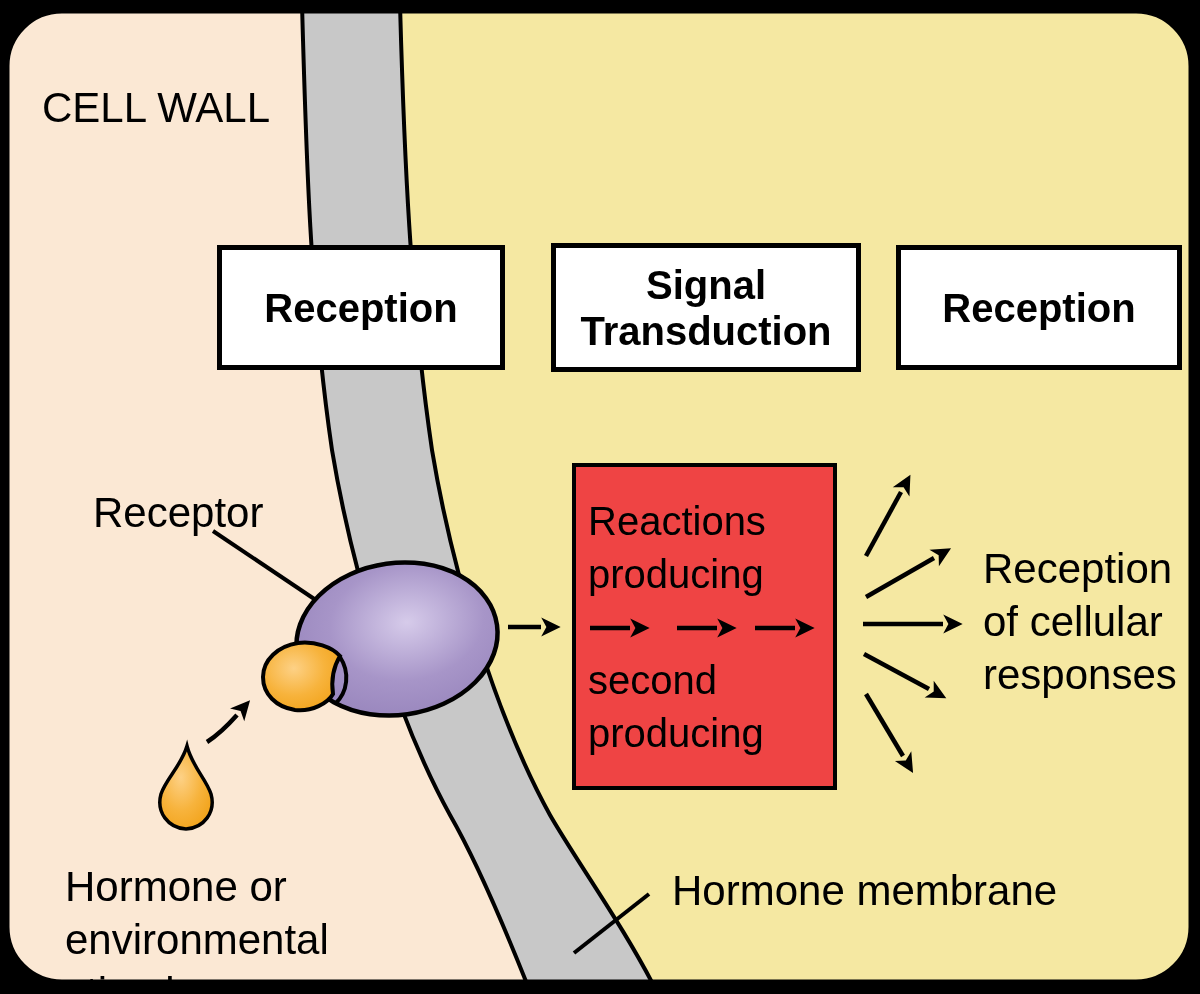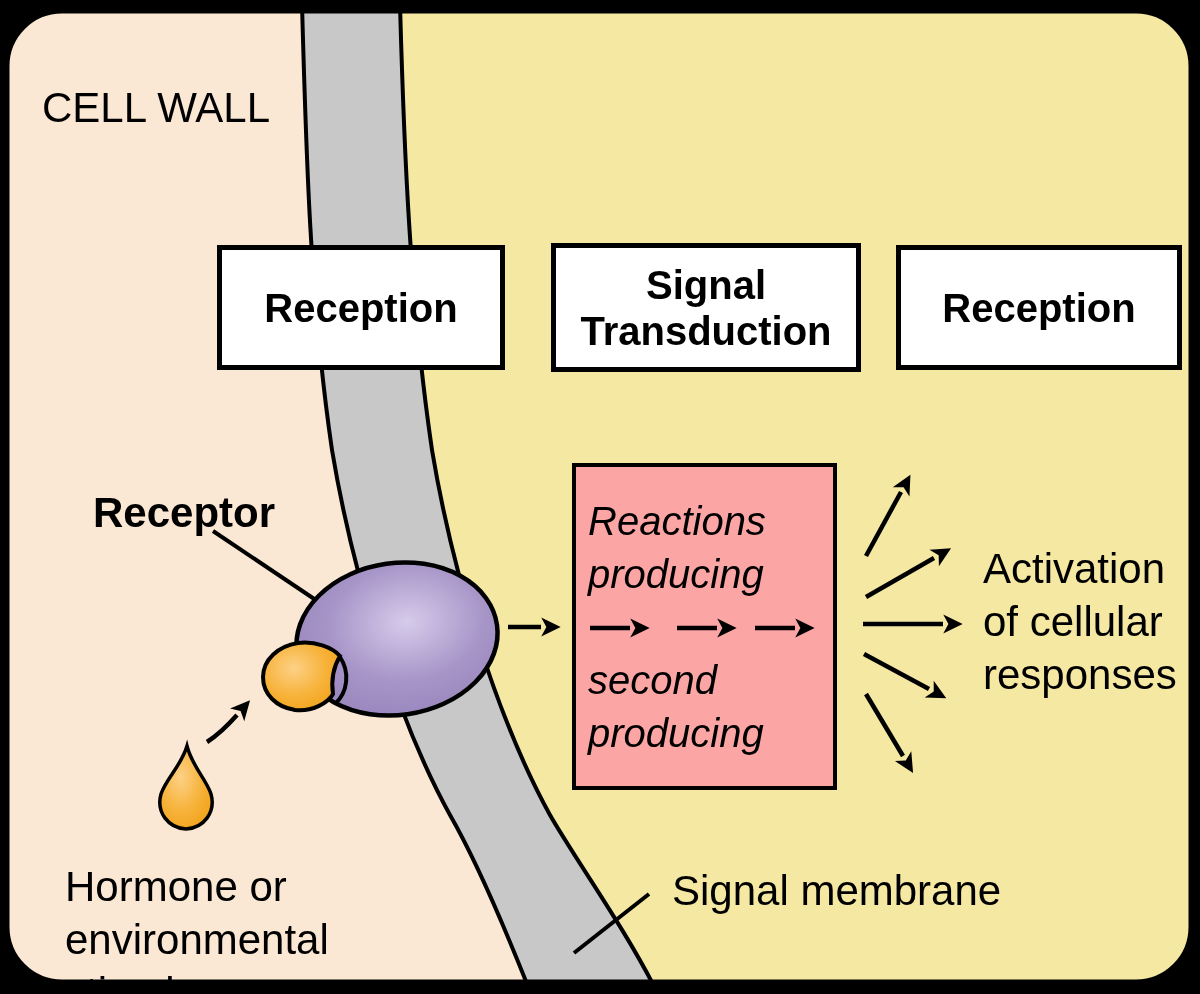--- a/index.html
+++ b/index.html
@@ -15,21 +15,21 @@
              box-sizing:border-box;}
   #box-reception{left:217px;top:245px;width:288px;height:125px;}
   #box-signal{left:551px;top:243px;width:310px;height:129px;}
   #box-response{left:896px;top:245px;width:286px;height:125px;}
   #messenger-box{position:absolute;left:572px;top:463px;width:265px;height:327px;
                  border:4px solid #000;box-sizing:border-box;background:#94d1c7;
                  padding:28px 8px 0 12px;font-size:40px;line-height:53px;}
   #messenger-box .row-arrows{display:block;height:53px;width:240px;}
   #lbl-cellwall{left:42px;top:81px;}
   #lbl-cytoplasm{left:597px;top:81px;}
-  #lbl-receptor{left:93px;top:486px;font-weight:bold;}
+  #lbl-receptor{left:93px;top:486px;}
   #lbl-activation{left:983px;top:542px;width:218px;}
   #lbl-hormone{left:65px;top:824px;width:302px;margin-top:36px;}
   #lbl-plasma{left:672px;top:864px;}
 </style>
 </head>
 <body>
 
 <div id="stage">
 
   <svg class="main" width="1200" height="994" viewBox="0 0 1200 994">
@@ -101,27 +101,27 @@
   <div class="stage-box" id="box-reception">
     <span>Reception</span>
   </div>
   <div class="stage-box" id="box-signal">
     <span>Signal Transduction</span>
   </div>
   <div class="stage-box" id="box-response">
     <span>Reception</span>
   </div>
 
-  <div id="messenger-box" style="background: #fca5a5; font-style: italic;">
+  <div id="messenger-box" style="background: #ef4444;">
     <div>Reactions producing</div>
     <svg class="row-arrows" width="240" height="53" viewBox="0 0 240 53">
       <path d="M2,27 L42,27" stroke="#000" stroke-width="4.5" fill="none" marker-end="url(#ah)"></path>
       <path d="M89,27 L129,27" stroke="#000" stroke-width="4.5" fill="none" marker-end="url(#ah)"></path>
       <path d="M167,27 L207,27" stroke="#000" stroke-width="4.5" fill="none" marker-end="url(#ah)"></path>
     </svg>
     <div>second producing</div>
   </div>
 
   <div class="lbl oneline" id="lbl-receptor">Receptor</div>
-  <div class="lbl" id="lbl-activation">Activation of cellular responses</div>
+  <div class="lbl" id="lbl-activation">Reception of cellular responses</div>
   <div class="lbl" id="lbl-hormone">Hormone or environmental stimulus</div>
-  <div class="lbl oneline" id="lbl-plasma">Signal membrane</div>
+  <div class="lbl oneline" id="lbl-plasma">Hormone membrane</div>
 </div>
 
 </body></html>

